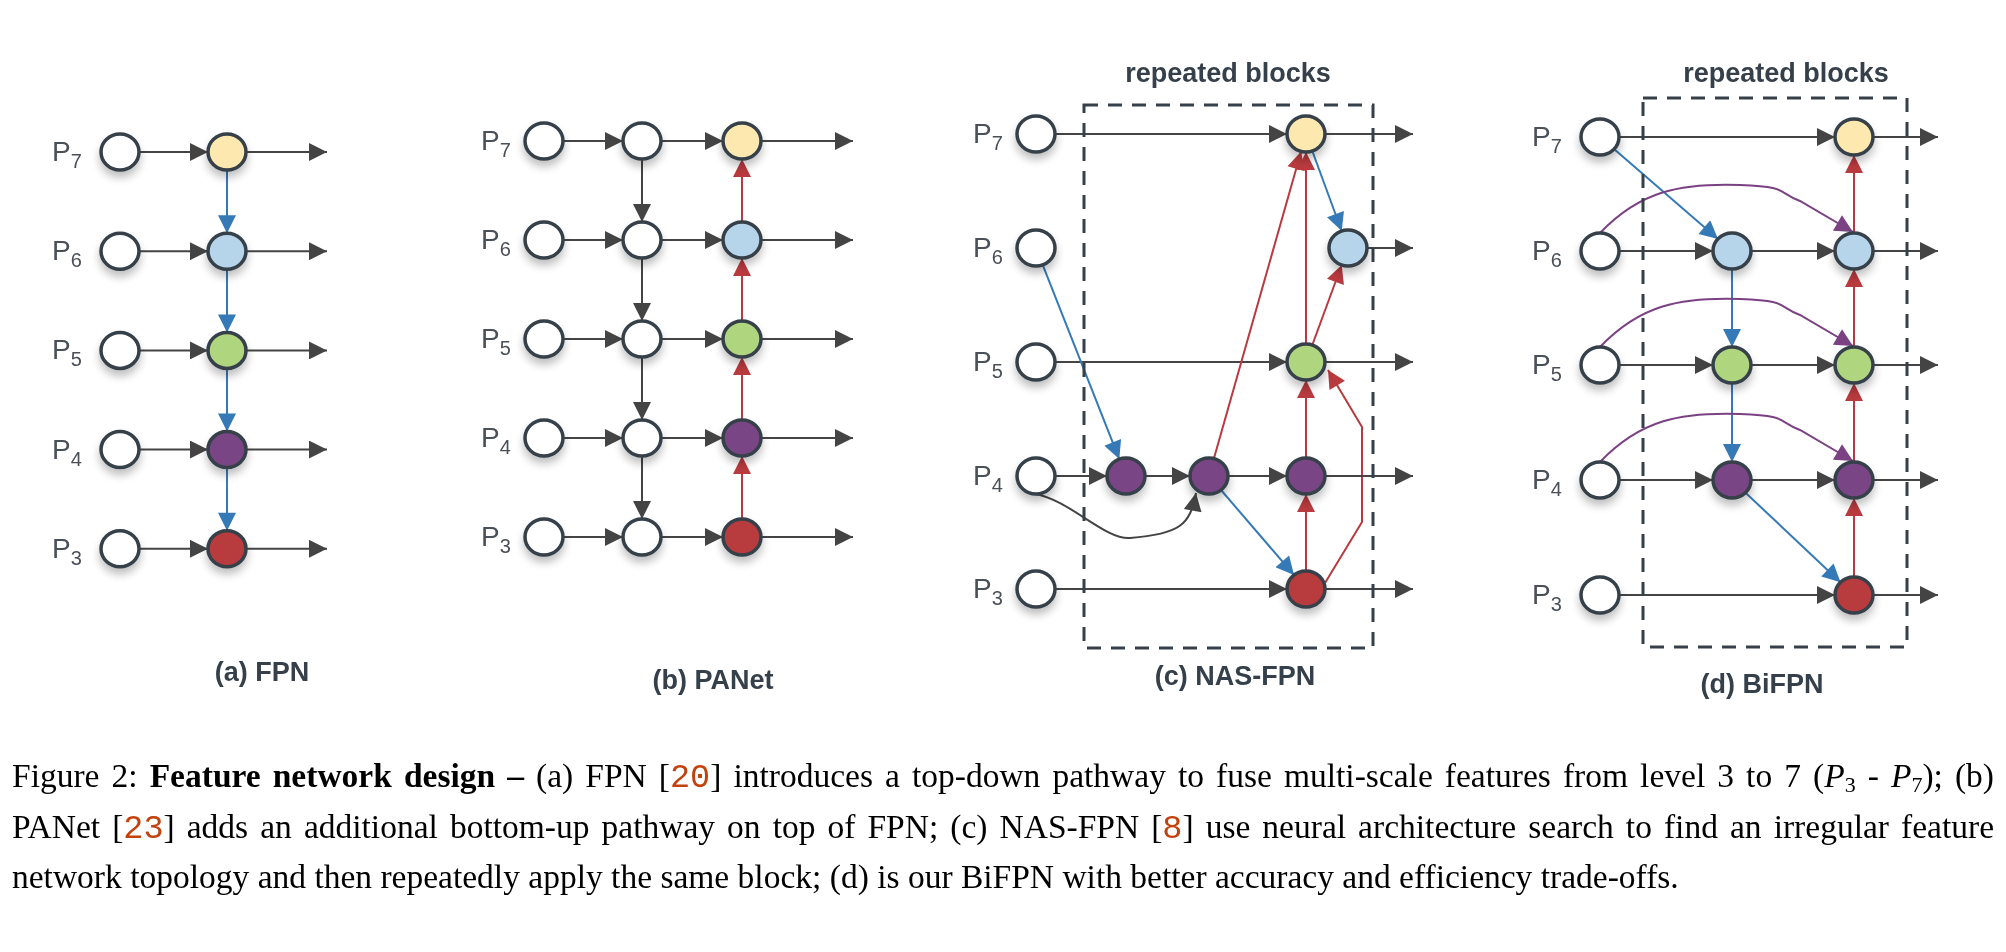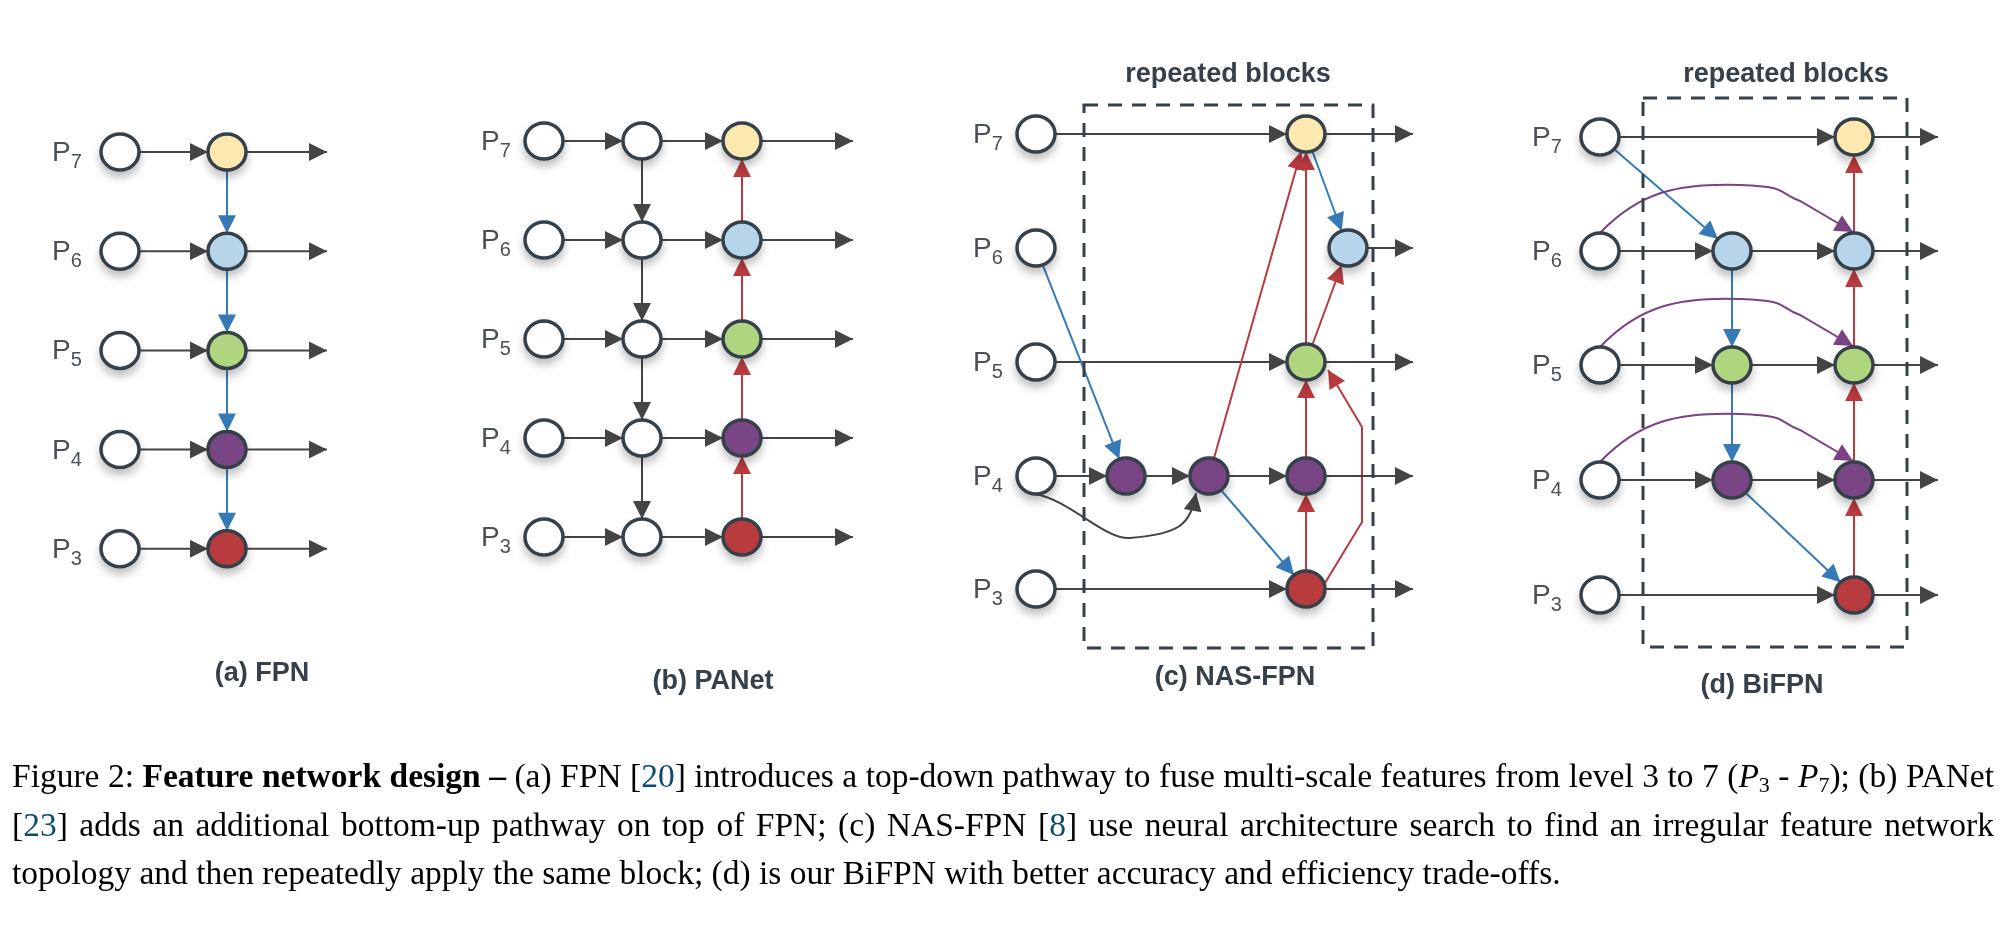--- a/index.html
+++ b/index.html
@@ -6,21 +6,21 @@
   body { width: 2006px; height: 952px; position: relative; overflow: hidden; }
   #figure { position: absolute; left: 0; top: 0; width: 2006px; height: 720px; }
   #figure text { font-family: "Liberation Sans", "DejaVu Sans", sans-serif; }
   .caption {
     position: absolute; left: 12px; top: 752px; width: 1982px;
     font-family: "Liberation Serif", "DejaVu Serif", serif;
     font-size: 33.5px; line-height: 48.5px; color: #000;
     text-align: justify; text-align-last: left;
   }
   .caption b { font-weight: bold; margin-top: 40px; }
-  .caption .cite { color: #0c4a6e; }
+  .caption .cite { color: #c2410c; font-family: Liberation Mono, monospace; }
   .caption i { font-style: italic; }
   .caption sub { font-size: 22px; vertical-align: -5px; line-height: 0; }
 </style>
 </head>
 <body>
 
 <svg id="figure" width="2006" height="720" viewBox="0 0 2006 720" xmlns="http://www.w3.org/2000/svg">
   <defs>
     <filter id="shadow" x="-60%" y="-60%" width="220%" height="240%">
       <feGaussianBlur in="SourceAlpha" stdDeviation="4"></feGaussianBlur>

